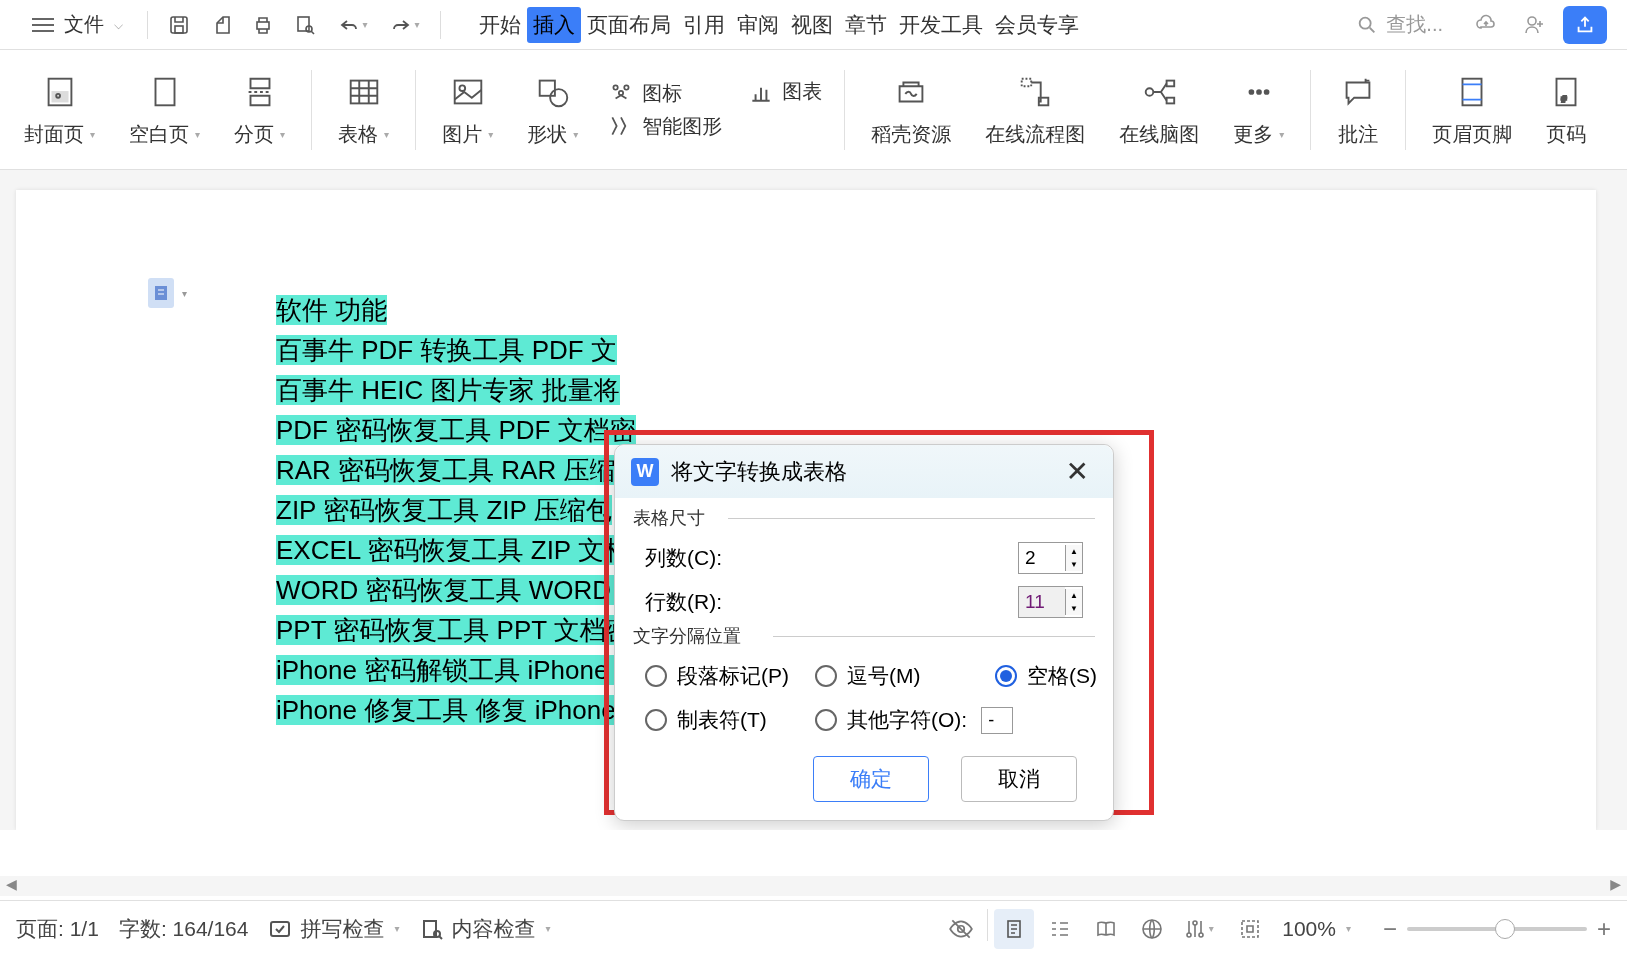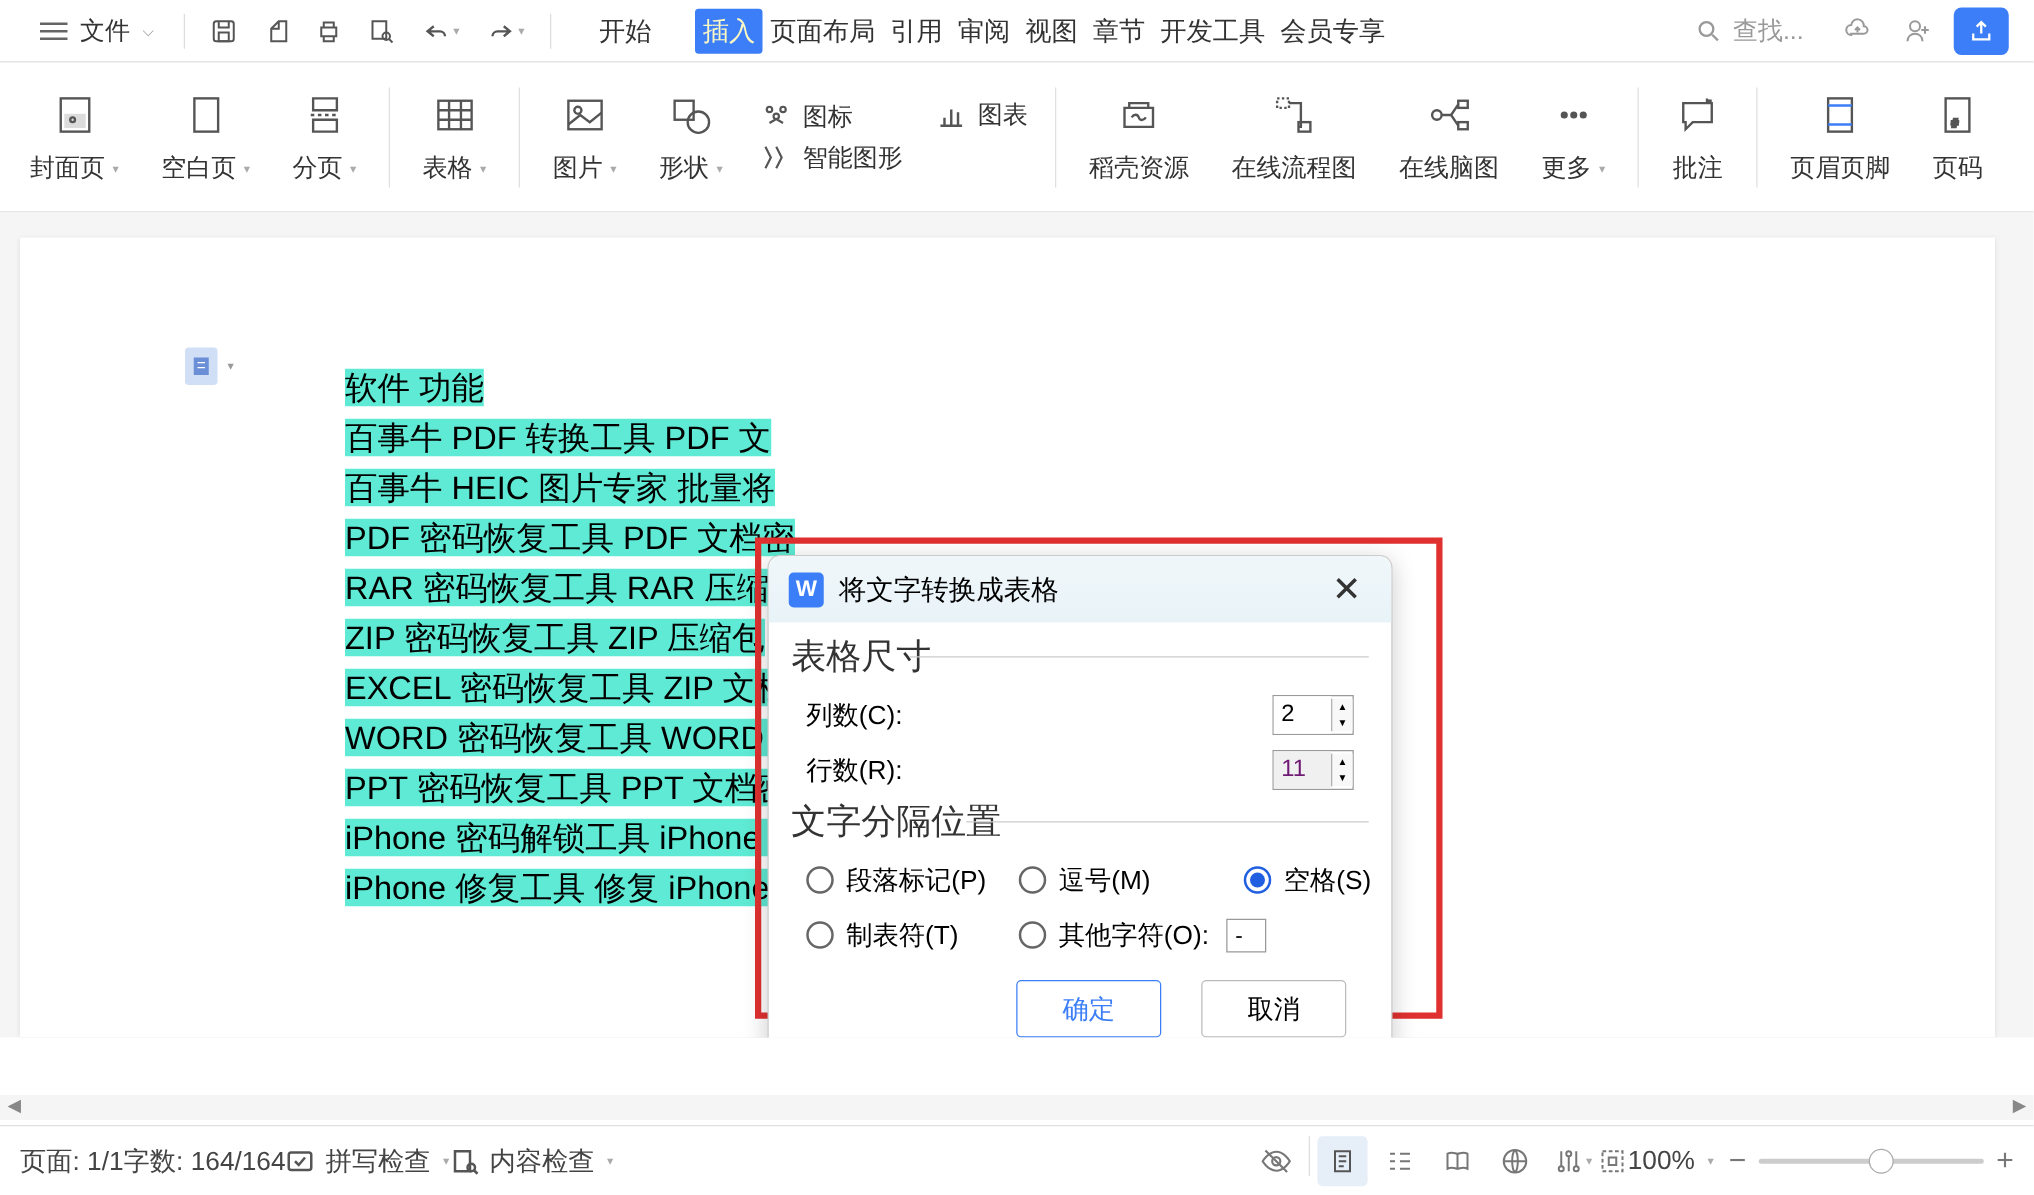--- a/index.html
+++ b/index.html
@@ -51,23 +51,22 @@
     
     .menu-tabs { display:flex; margin-left:20px; gap:0; }
     .menu-tab {
       padding:4px 6px;
       font-size:21px;
       color:#333;
       cursor:pointer;
     }
     .menu-tab.active {
       background:#3b7ef8;
-      color:#fef9c3;
+      color:#000000;
       border-radius:3px;
-      margin-left:29px;
     }
     
     .search-area {
       margin-left:auto;
       display:flex;
       align-items:center;
       gap:8px;
       color:#999;
       font-size:20px;
     }
@@ -218,21 +217,21 @@
     }
     .dialog-close {
       margin-left:auto;
       font-size:28px;
       cursor:pointer;
       color:#333;
       padding:0 8px;
     }
     .dialog-body { padding:8px 18px 18px 18px; }
     .section-label {
-      font-size:28px;
+      font-size:18px;
       color:#333;
       position:relative;
       margin-bottom:6px;
     }
     .section-label::after {
       content:'';
       position:absolute;
       left:95px;
       right:0;
       top:50%;
@@ -336,20 +335,21 @@
       bottom:0;
       left:0;
       right:0;
       height:56px;
       display:flex;
       align-items:center;
       padding:0 16px;
       font-size:21px;
       background:#fff;
       border-top:1px solid #e0e0e0;
+      gap:20px;
     }
     .status-item { display:flex; align-items:center; gap:8px; color:#444; }
     .status-item svg { width:24px; height:24px; }
     .zoom-slider {
       display:flex;
       align-items:center;
       gap:10px;
       margin-left:12px;
     }
     .slider-track {

